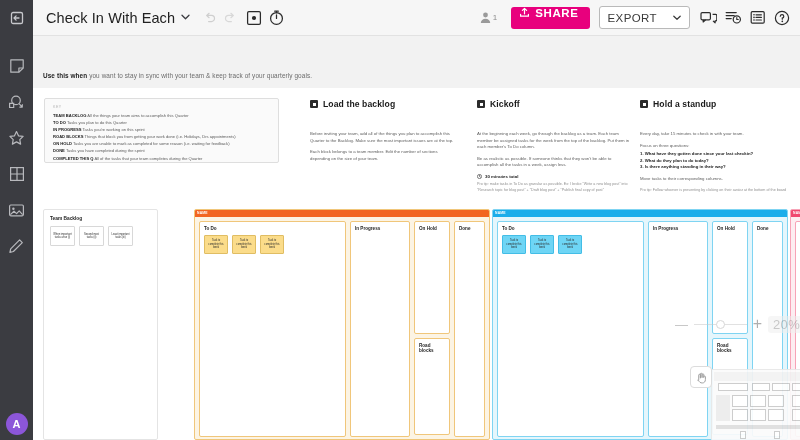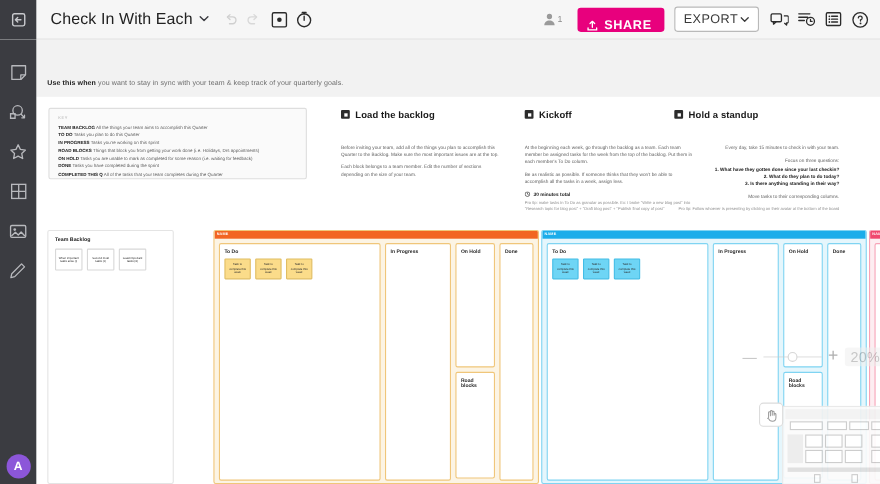--- a/index.html
+++ b/index.html
@@ -26,26 +26,26 @@
     font-size:14.5px; color:#222; margin-left:13px; letter-spacing:.1px; white-space:nowrap;
   }
   .chev { margin-left:6px; color:#3b3c41; font-size:9px; line-height:1; }
   .undo-redo { display:flex; align-items:center; gap:6px; margin-left:13px; }
   .topbar-ic { display:flex; align-items:center; justify-content:center; }
   .spacer { flex:1 1 auto; }
   .collab { display:flex; align-items:center; color:#8c8c8c; margin-right:14px; }
   .collab-num { font-size:8px; margin-left:1px; color:#8c8c8c; }
   .btn-share {
     background:#e8007d; color:#fff; border-radius:3px;
-    height:22px; padding:0 11px 0 8px; display:flex; align-items:flex-end; gap:5px;
+    height:22px; padding:0 11px 0 8px; display:flex; align-items:flex-start; gap:5px;
     font-size:11.5px; font-weight:bold; letter-spacing:.6px; margin-right:9px;
   }
   .btn-export {
     border:1px solid #b9b9b9; background:#fff; border-radius:3px; color:#3a3a3a;
-    height:23px; padding:0 8px; display:flex; align-items:center; gap:2px;
+    height:23px; padding:0 8px; display:flex; align-items:center; gap:16px;
     font-size:11.5px; letter-spacing:.4px; margin-right:10px;
   }
   .right-ics { display:flex; align-items:center; gap:8px; margin-right:10px; }
 
   
   .rail {
     position:absolute; left:0; top:36px; width:33px; height:404px;
     background:#3b3c41; z-index:35;
     display:flex; flex-direction:column; align-items:center; padding-top:12px;
   }
@@ -74,21 +74,21 @@
     border:1px solid #dedede; background:#fafafa; border-radius:2px; padding:6px 8px;
   }
   .key-label { font-size:3.6px; color:#b3b3b3; letter-spacing:.5px; margin-bottom:3px; }
   .key-row { font-size:4.1px; line-height:7.1px; color:#5b5b5b; white-space:nowrap; }
   .key-row b { color:#1a1a1a; }
 
   
   .instr { position:absolute; top:63px; }
   .instr.c1 { left:277px; width:146px; }
   .instr.c2 { left:444px; width:153px; }
-  .instr.c3 { left:580px; width:150px;text-align:right; }
+  .instr.c3 { left:607px; width:150px; }
   .instr-head { display:flex; align-items:center; gap:5px; margin-bottom:22px; }
   .instr-badge {
     width:8px; height:8px; background:#2b2b2b; border-radius:1px; flex:none;
     display:flex; align-items:center; justify-content:center;
   }
   .instr-badge i { display:block; width:3px; height:3px; background:#fff; }
   .instr-title { font-size:8.6px; font-weight:bold; color:#1a1a1a; letter-spacing:.1px; }
   .instr-p { font-size:4.3px; line-height:6.6px; color:#5e5e5e; margin-bottom:5px; }
   .instr-li { font-size:4.3px; line-height:6.6px; color:#1a1a1a; font-weight:bold; }
   .time-row { display:flex; align-items:center; gap:3px; margin:5px 0 3px; }

